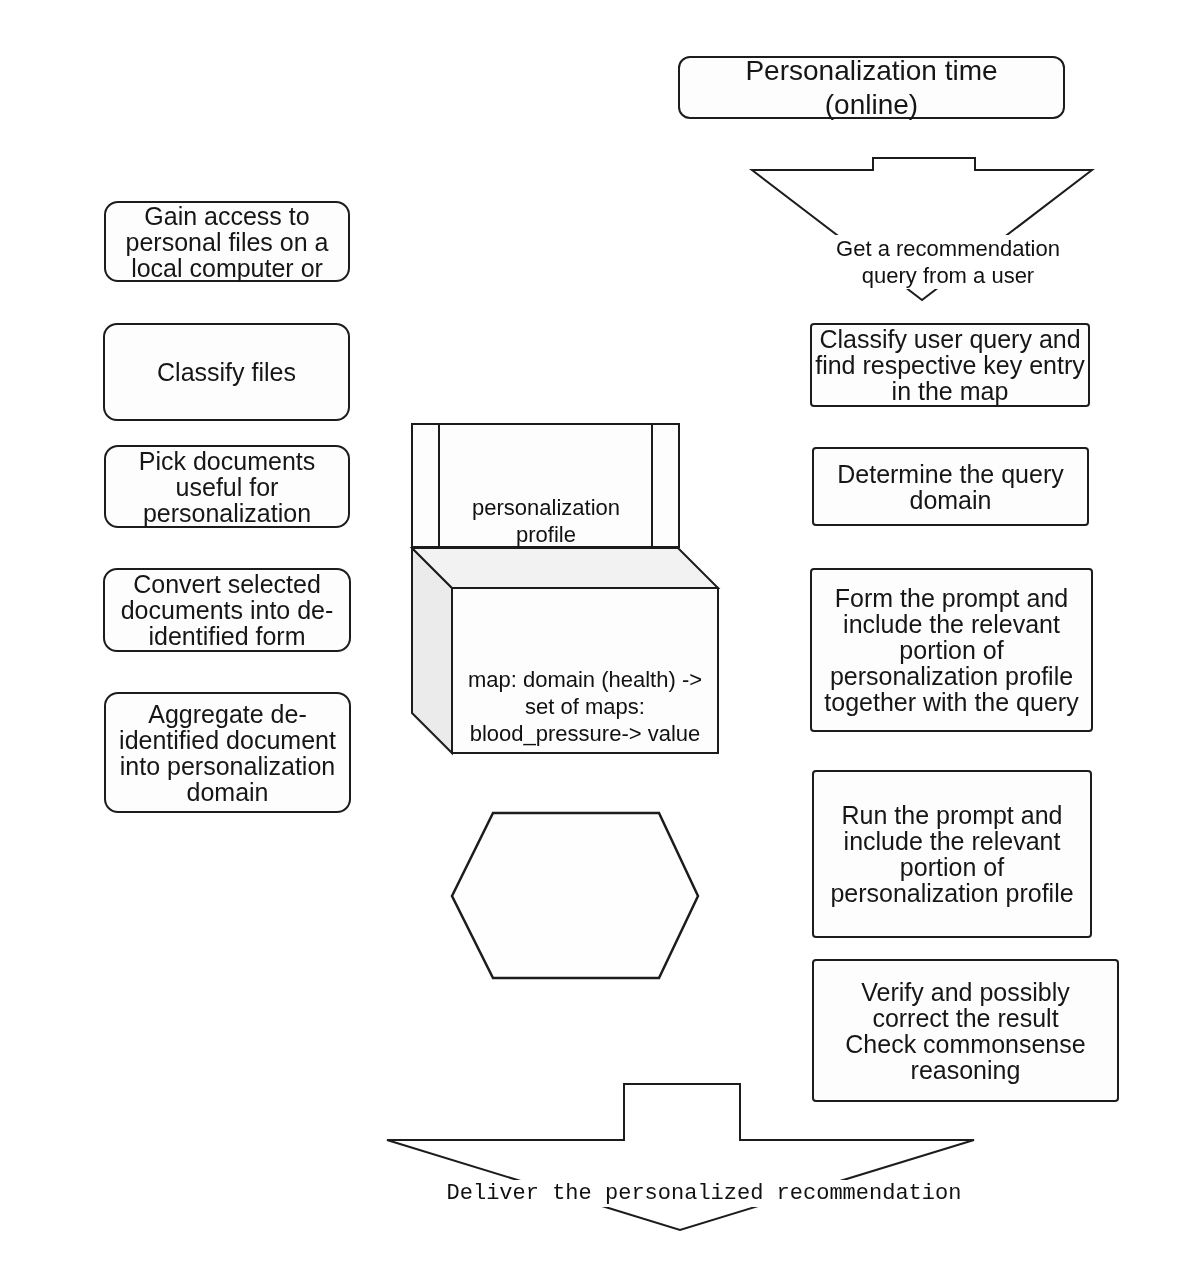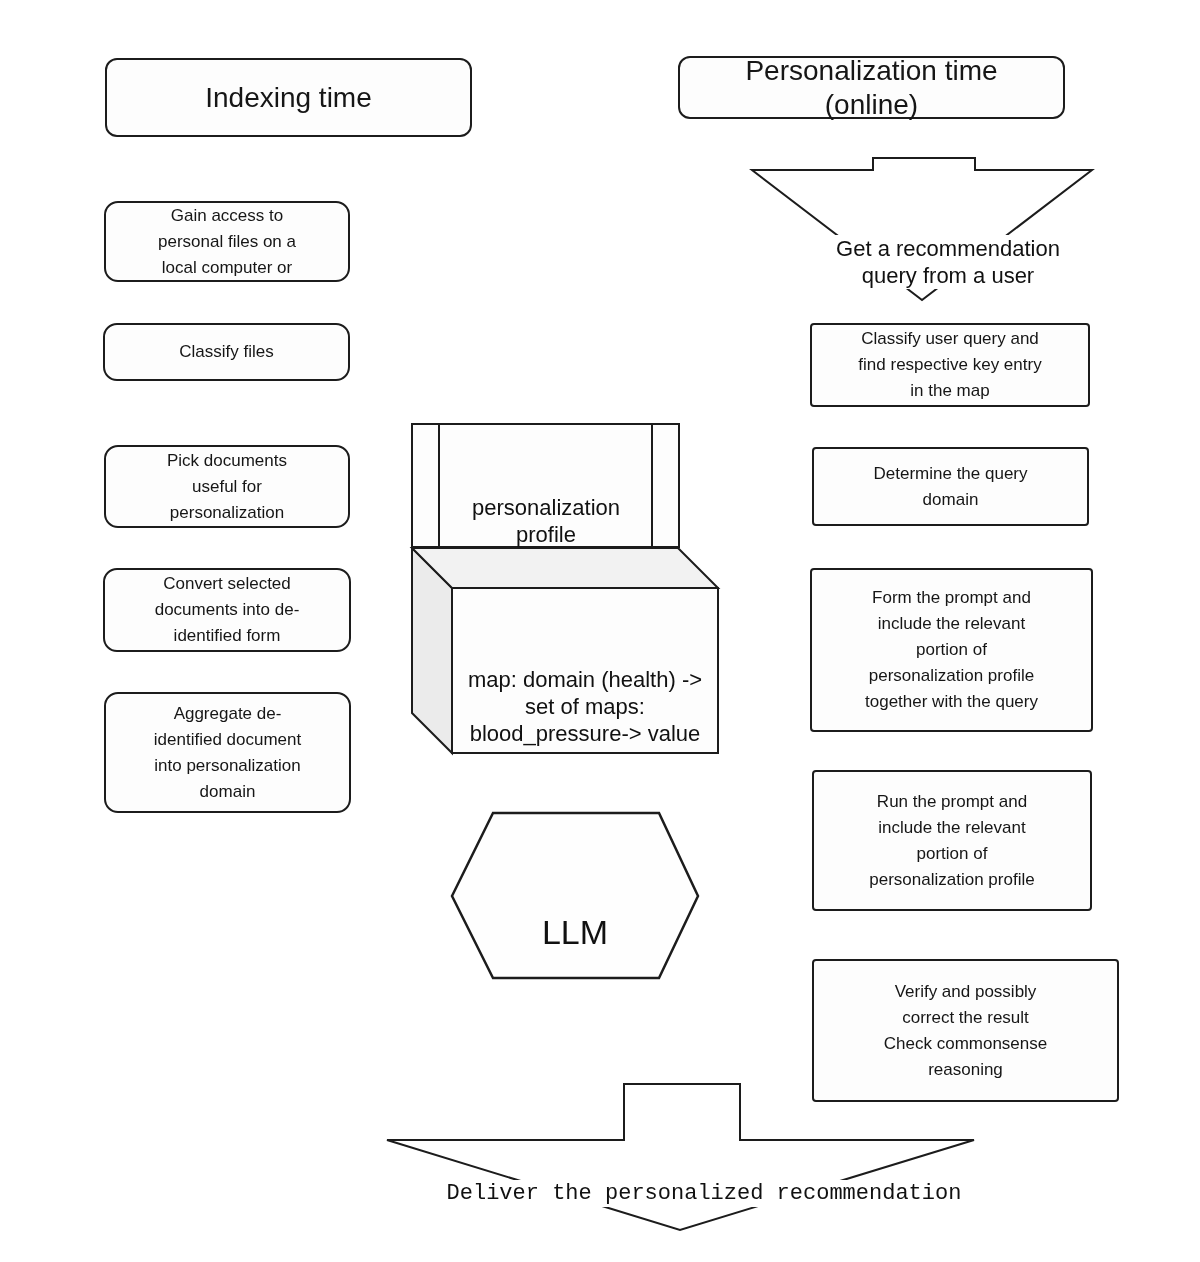--- a/index.html
+++ b/index.html
@@ -11,21 +11,21 @@
   .canvas { position:relative; width:1200px; height:1262px; overflow:hidden; background:#ffffff; }
   svg.shapes { position:absolute; left:0; top:0; }
 
   .node {
     position:absolute; box-sizing:border-box;
     display:flex; align-items:center; justify-content:center;
     text-align:center; white-space:pre-line;
     border:2px solid #1c1c1c; background:#fdfdfd;
   }
   .hdr  { font-size:28px; line-height:34px; border-radius:12px; }
-  .step { font-size:17px; line-height:26px; }
+  .step { font-size:25px; line-height:26px; }
   .left-step  { border-radius:14px; }
   .right-step { border-radius:4px; }
 
   .float-label {
     position:absolute; text-align:center; white-space:pre-line;
     font-size:22px; line-height:27px; color:#111;margin-top:36px;
   }
   .on-arrow { background:#ffffff; padding:0 4px; }
   .llm-label { font-size:34px; line-height:38px; }
 </style>
@@ -44,28 +44,27 @@
 
     <polygon points="412,548 452,588 452,753 412,713" fill="#ebebeb" stroke="#1c1c1c" stroke-width="2"></polygon>
     <polygon points="412,548 678,548 718,588 452,588" fill="#f2f2f2" stroke="#1c1c1c" stroke-width="2"></polygon>
     <polygon points="452,588 718,588 718,753 452,753" fill="#fdfdfd" stroke="#1c1c1c" stroke-width="2"></polygon>
 
     <polygon points="452,896 493,813 659,813 698,896 659,978 493,978" fill="#fefefe" stroke="#1c1c1c" stroke-width="2.5"></polygon>
 
     <path d="M 624,1084 H 740 V 1140 H 974 L 680,1230 L 387,1140 H 624 Z" fill="#ffffff" stroke="#1c1c1c" stroke-width="2" stroke-linejoin="miter"></path>
   </svg>
 
-  <div class="node hdr" style="left:105px; top:58px; width:367px; height:79px;">Indexing time</div>
   <div class="node hdr" style="left:678px; top:56px; width:387px; height:63px;">Personalization time
 (online)</div>
 
   <div class="node step left-step" style="left:104px; top:201px; width:246px; height:81px;">Gain access to
 personal files on a
 local computer or</div>
-  <div class="node step left-step" style="left:103px; top:323px; width:247px; height:58px;">Classify files</div>
+  <div class="node step left-step" style="left:103px; top:323px; width:247px; height:98px;">Classify files</div>
   <div class="node step left-step" style="left:104px; top:445px; width:246px; height:83px;">Pick documents
 useful for
 personalization</div>
   <div class="node step left-step" style="left:103px; top:568px; width:248px; height:84px;">Convert selected
 documents into de-
 identified form</div>
   <div class="node step left-step" style="left:104px; top:692px; width:247px; height:121px;">Aggregate de-
 identified document
 into personalization
 domain</div>
@@ -75,31 +74,30 @@
   <div class="node step right-step" style="left:810px; top:323px; width:280px; height:84px;">Classify user query and
 find respective key entry
 in the map</div>
   <div class="node step right-step" style="left:812px; top:447px; width:277px; height:79px;">Determine the query
 domain</div>
   <div class="node step right-step" style="left:810px; top:568px; width:283px; height:164px;">Form the prompt and
 include the relevant
 portion of
 personalization profile
 together with the query</div>
-  <div class="node step right-step" style="left:812px; top:770px; width:280px; height:141px;">Run the prompt and
+  <div class="node step right-step" style="left:812px; top:770px; width:280px; height:168px;">Run the prompt and
 include the relevant
 portion of
 personalization profile</div>
   <div class="node step right-step" style="left:812px; top:959px; width:307px; height:143px;">Verify and possibly
 correct the result
 Check commonsense
 reasoning</div>
 
   <div class="float-label" style="left:441px; top:458px; width:210px;">personalization
 profile</div>
   <div class="float-label" style="left:452px; top:630px; width:266px;">map: domain (health) -&gt;
 set of maps:
 blood_pressure-&gt; value</div>
-  <div class="float-label llm-label" style="left:475px; top:877px; width:200px;">LLM</div>
 
   <div class="float-label on-arrow" style="left:440px; top:1144px; width:520px;font-family:Liberation Mono, monospace;">Deliver the personalized recommendation</div>
 
 </div>
 
 </body></html>

